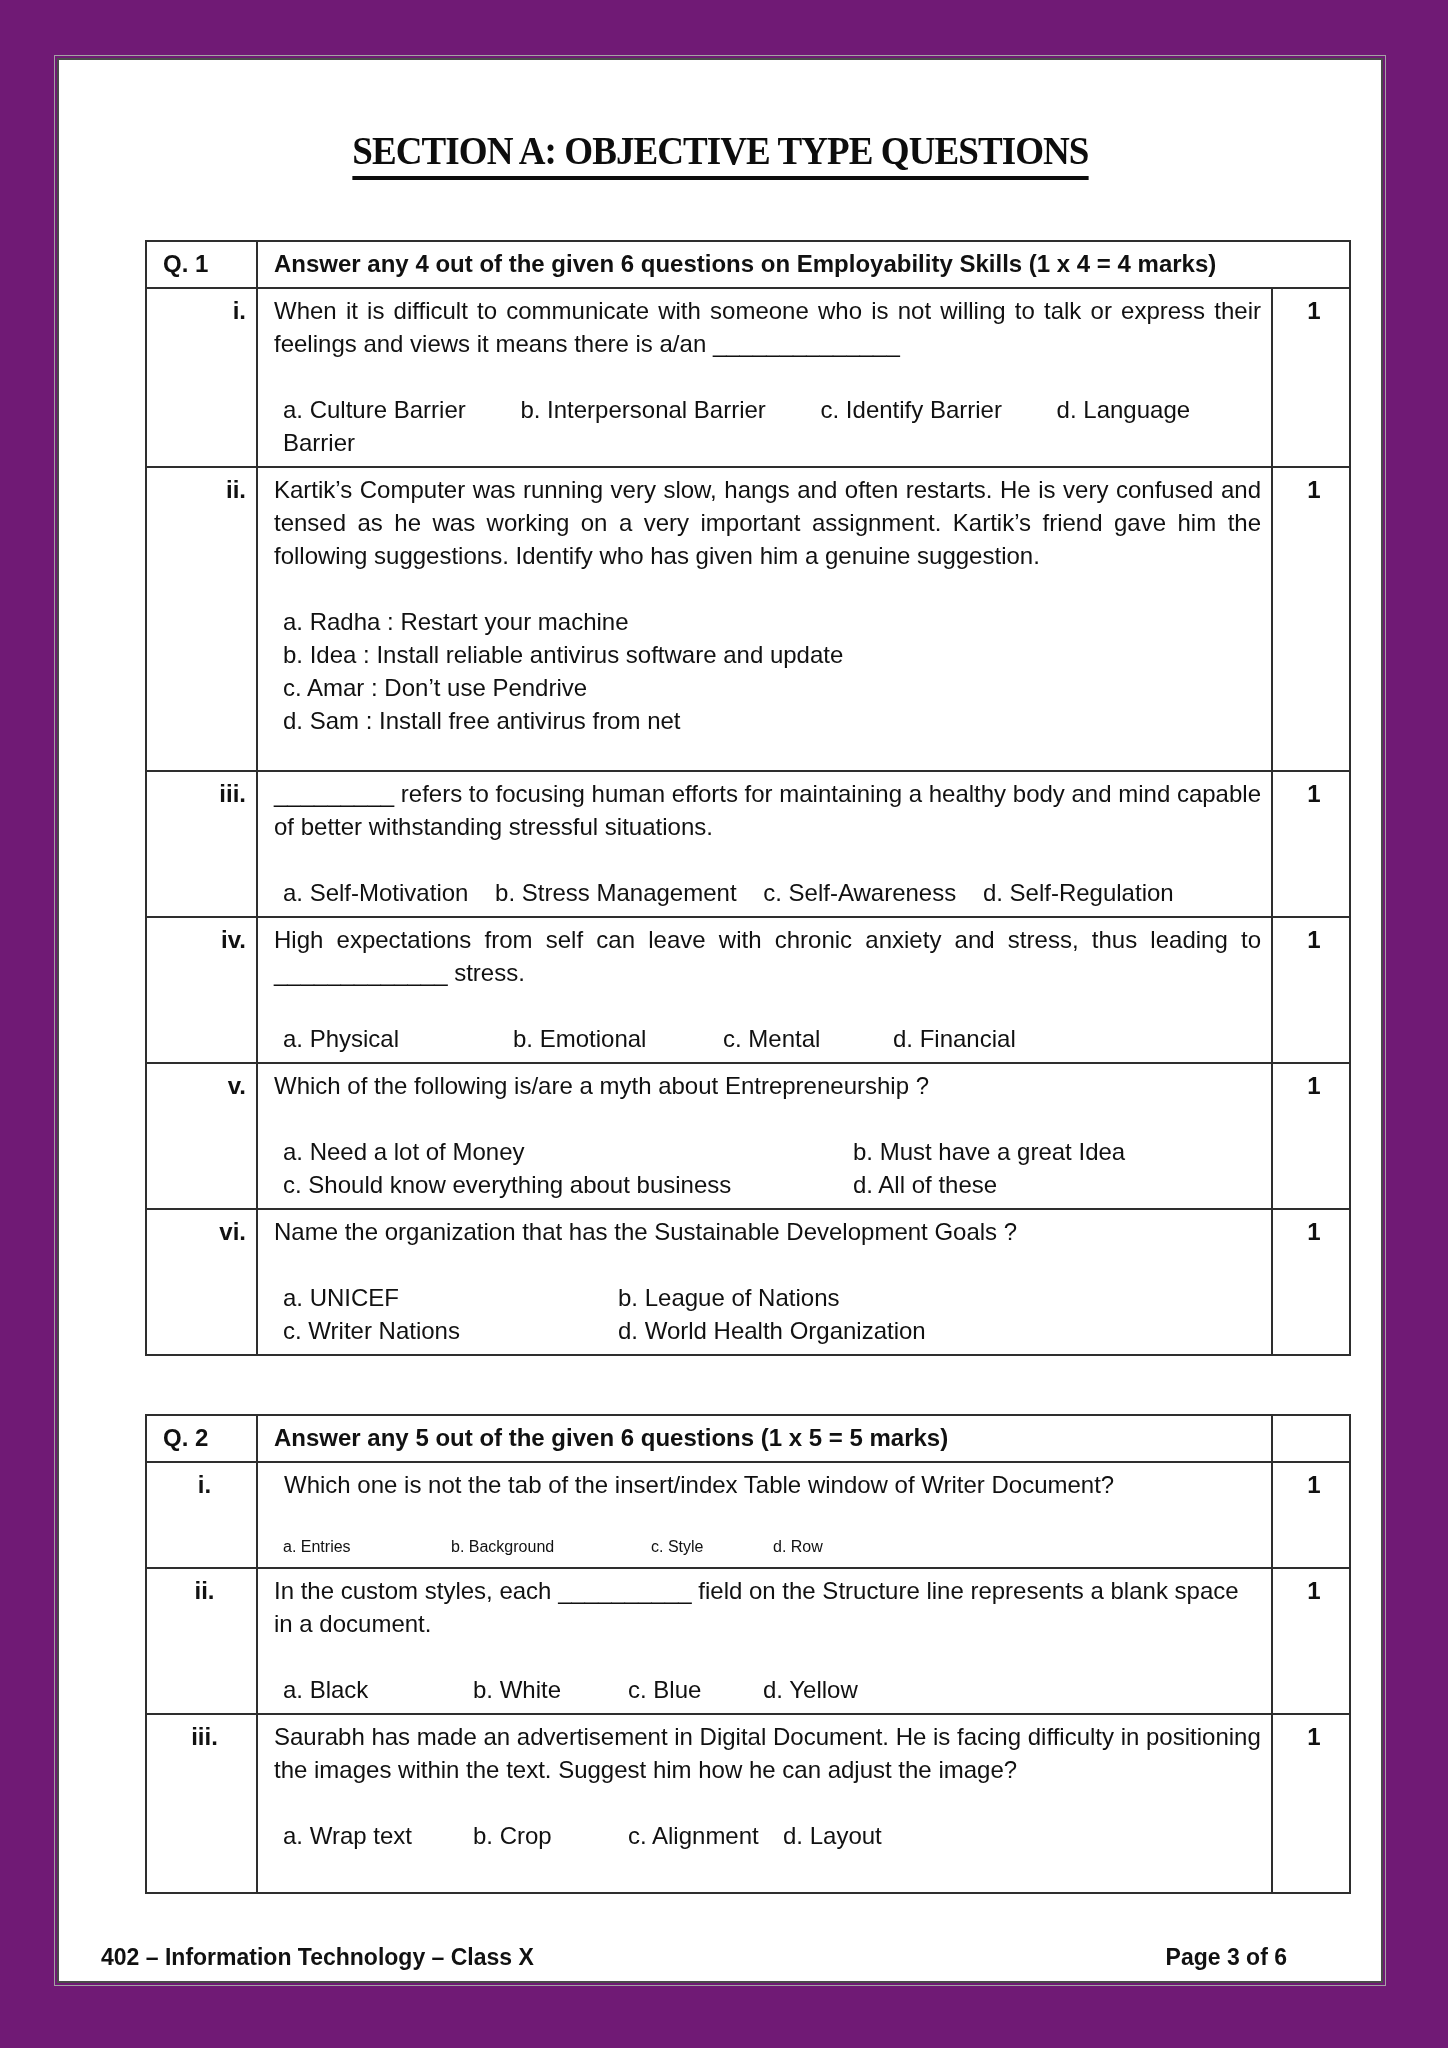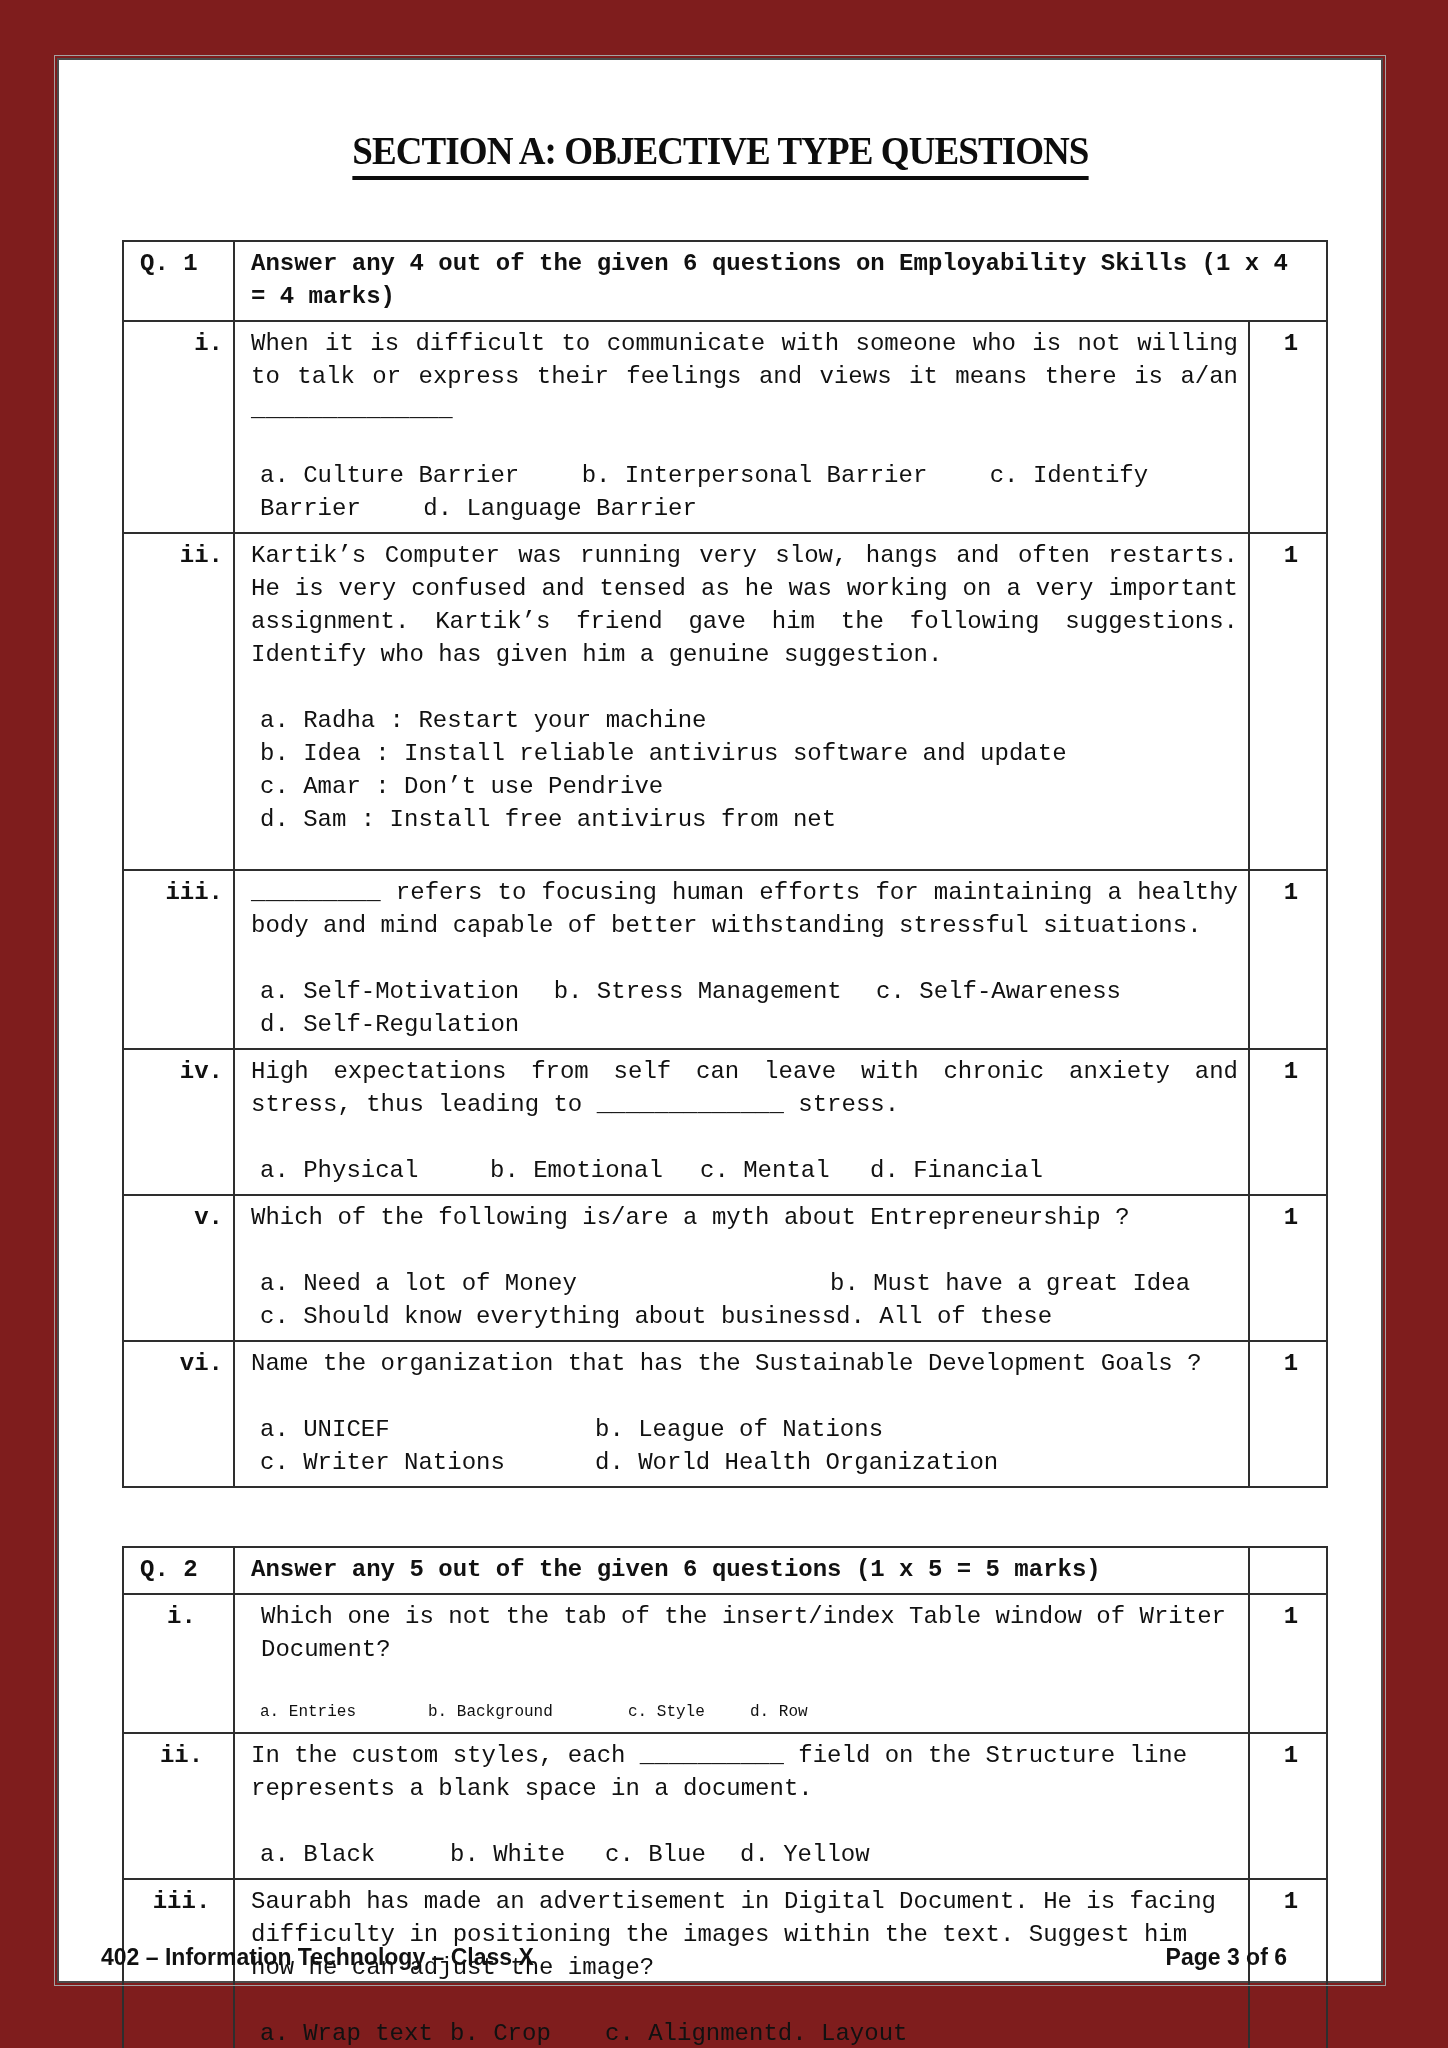--- a/index.html
+++ b/index.html
@@ -1,19 +1,19 @@
 <!DOCTYPE html>
 <html><head>
 <meta charset="utf-8">
 <style>
   html,body{margin:0;padding:0;background:#ffffff;}
   .page{
     position:relative;
     width:1448px;height:2048px;
-    background:#7f1d1d;
+    background:#701a75;
     font-family:"Liberation Sans","DejaVu Sans",sans-serif;
     color:#111;
     overflow:hidden;
   }
   .page-frame{
     position:absolute;
     left:57px;top:58px;
     width:1326px;height:1925px;
     border:2px solid #4b4b4b;
     outline:1px solid #a3a3a3;
@@ -35,25 +35,24 @@
     display:inline-block;
     border-bottom:4px solid #0d0d0d;
     padding-bottom:2px;
     transform:scaleX(0.95);
     transform-origin:center;
     white-space:nowrap;
   }
   table.qtable{
     border-collapse:collapse;
     table-layout:fixed;
-    margin-left:63px;
+    margin-left:86px;
     width:1204px;
     font-size:24px;
     line-height:33px;
-    font-family:Liberation Mono, monospace;
   }
   table.qtable.second{margin-top:58px;}
   table.qtable td{
     border:2px solid #2e2e2e;
     vertical-align:top;
     padding:5px 10px 7px 16px;
     box-sizing:border-box;
   }
   col.c-num{width:111px;}
   col.c-q{width:1015px;}

